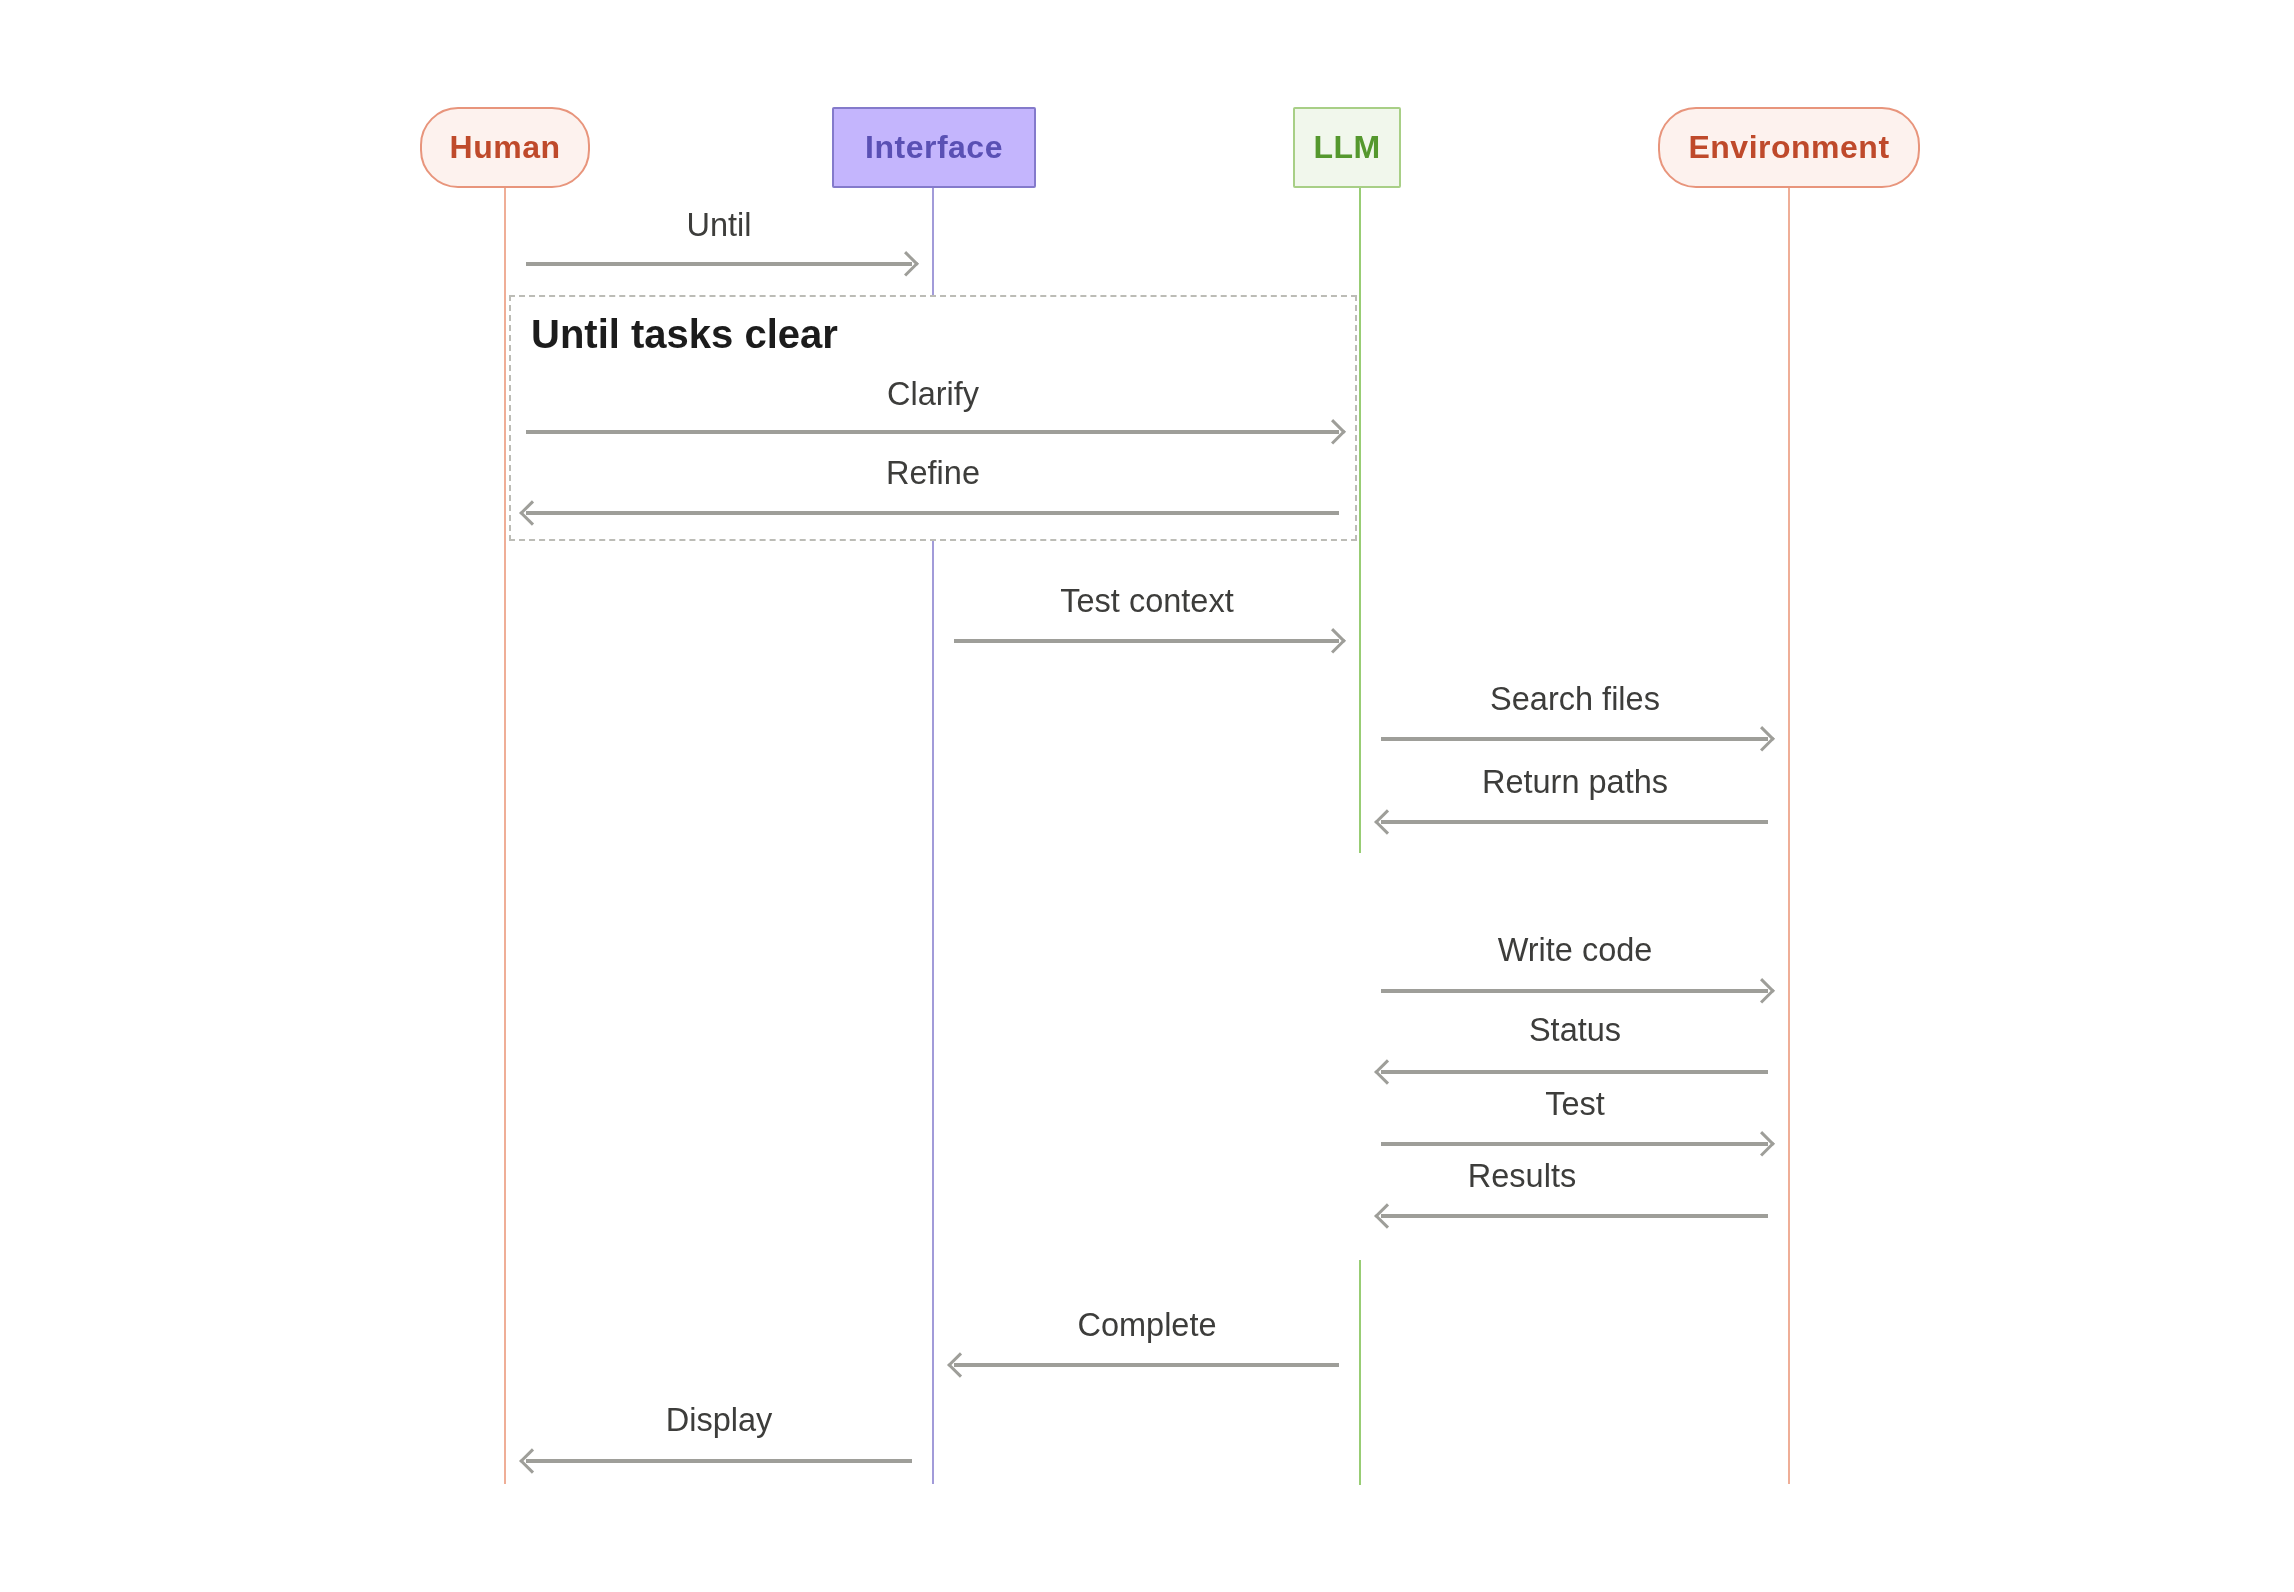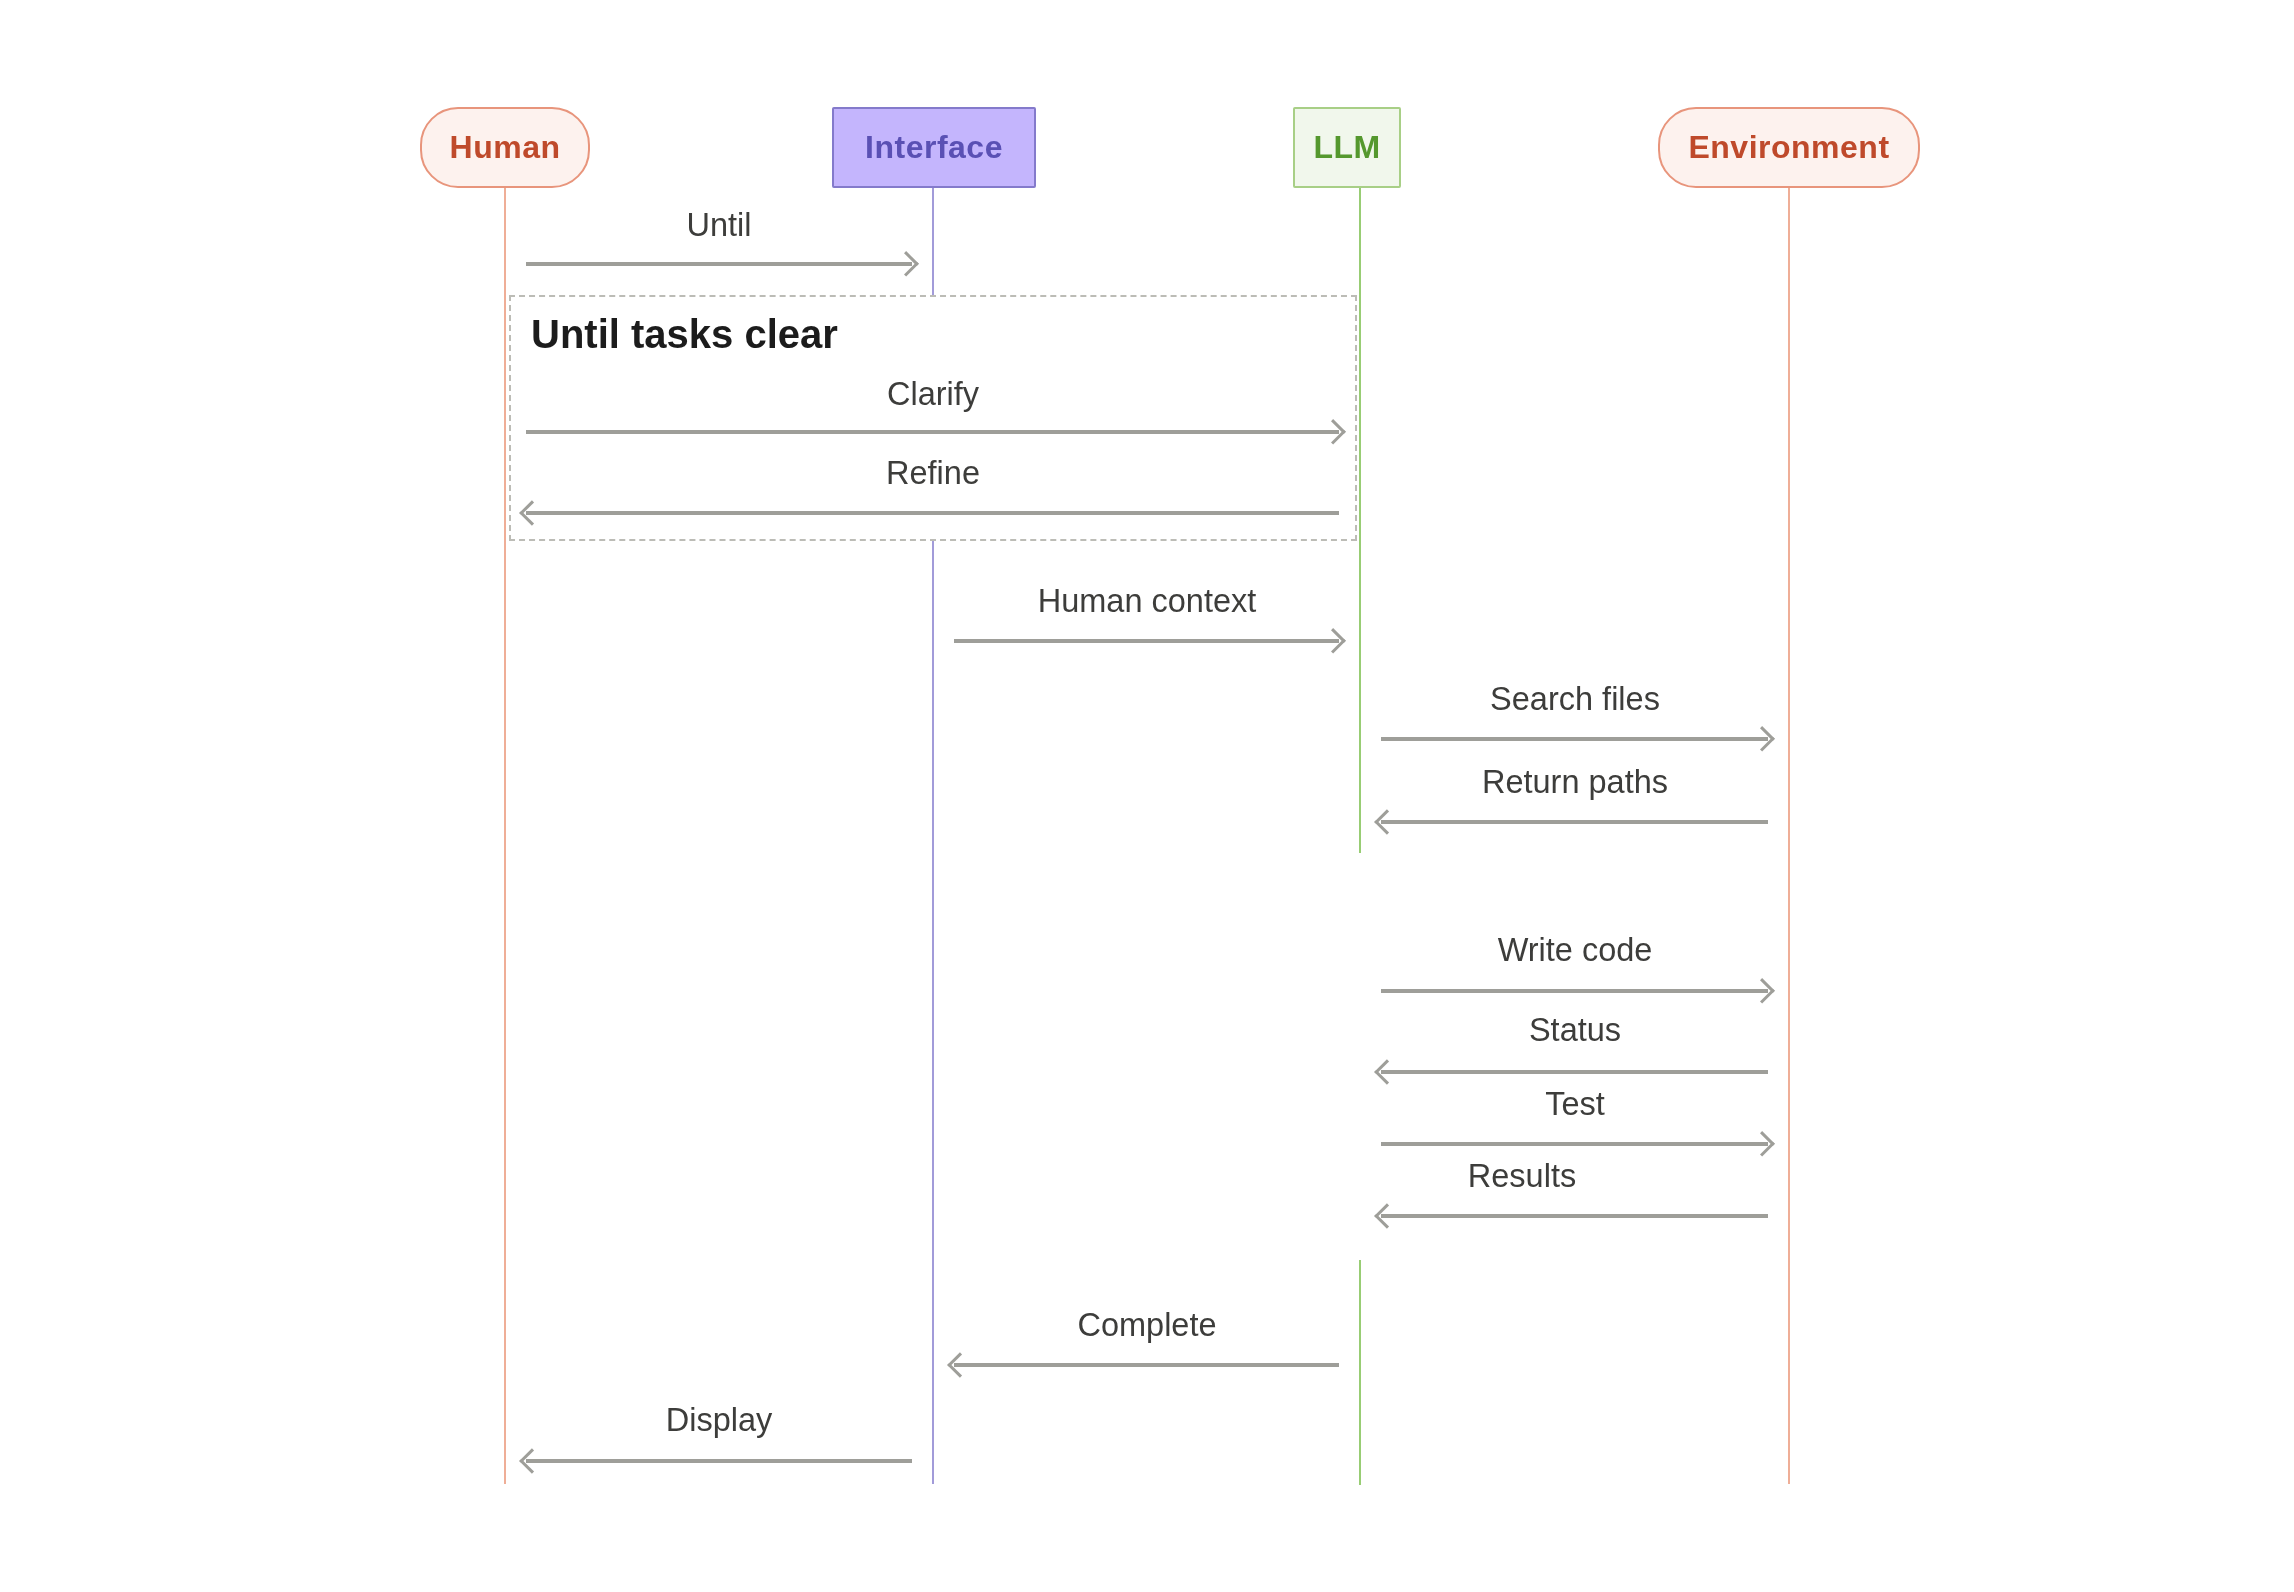--- a/index.html
+++ b/index.html
@@ -124,21 +124,21 @@
   <div class="mlabel m2-label">Clarify</div>
   <div class="aline m2-line">
     <span class="ah ah-r"></span>
   </div>
 
   <div class="mlabel m3-label">Refine</div>
   <div class="aline m3-line">
     <span class="ah ah-l"></span>
   </div>
 
-  <div class="mlabel m4-label">Human context</div>
+  <div class="mlabel m4-label">Test context</div>
   <div class="aline m4-line">
     <span class="ah ah-r"></span>
   </div>
 
   <div class="mlabel m5-label">Search files</div>
   <div class="aline m5-line">
     <span class="ah ah-r"></span>
   </div>
 
   <div class="mlabel m6-label">Return paths</div>

